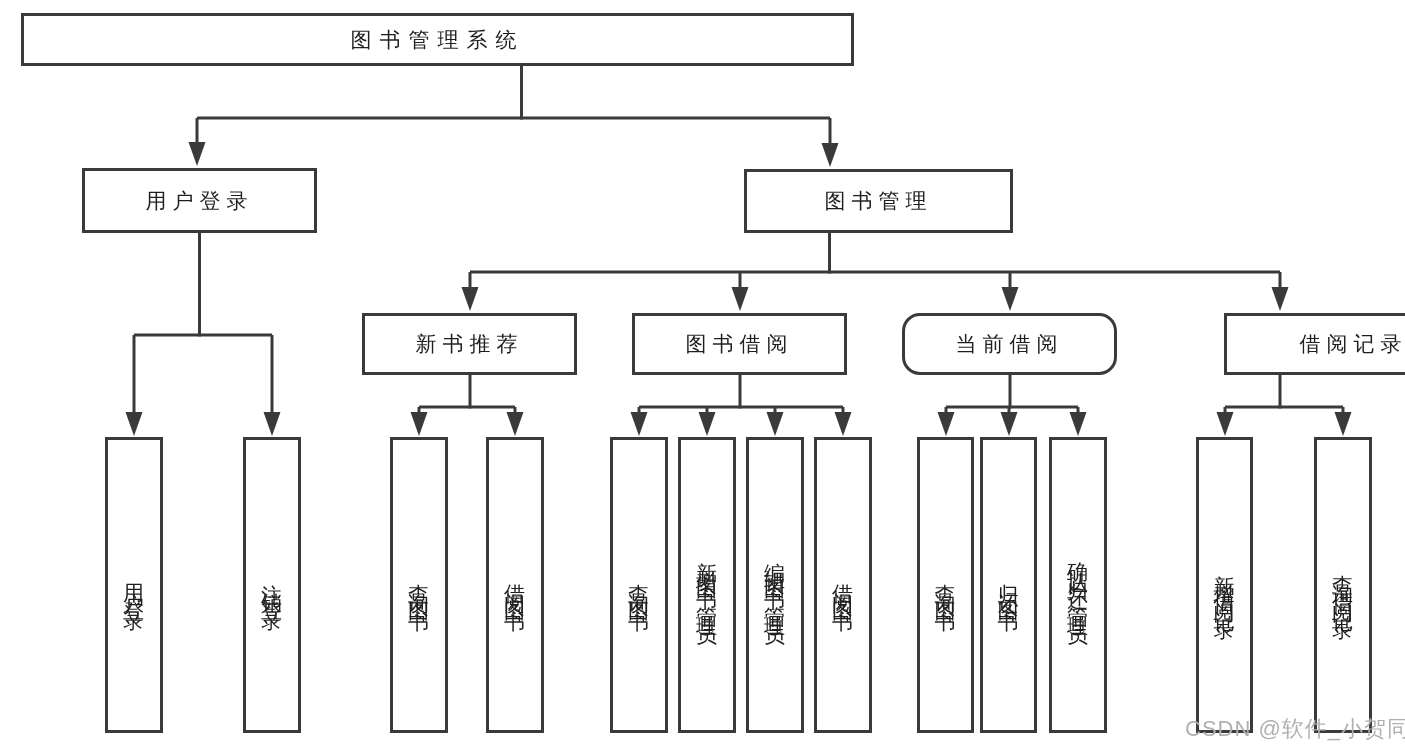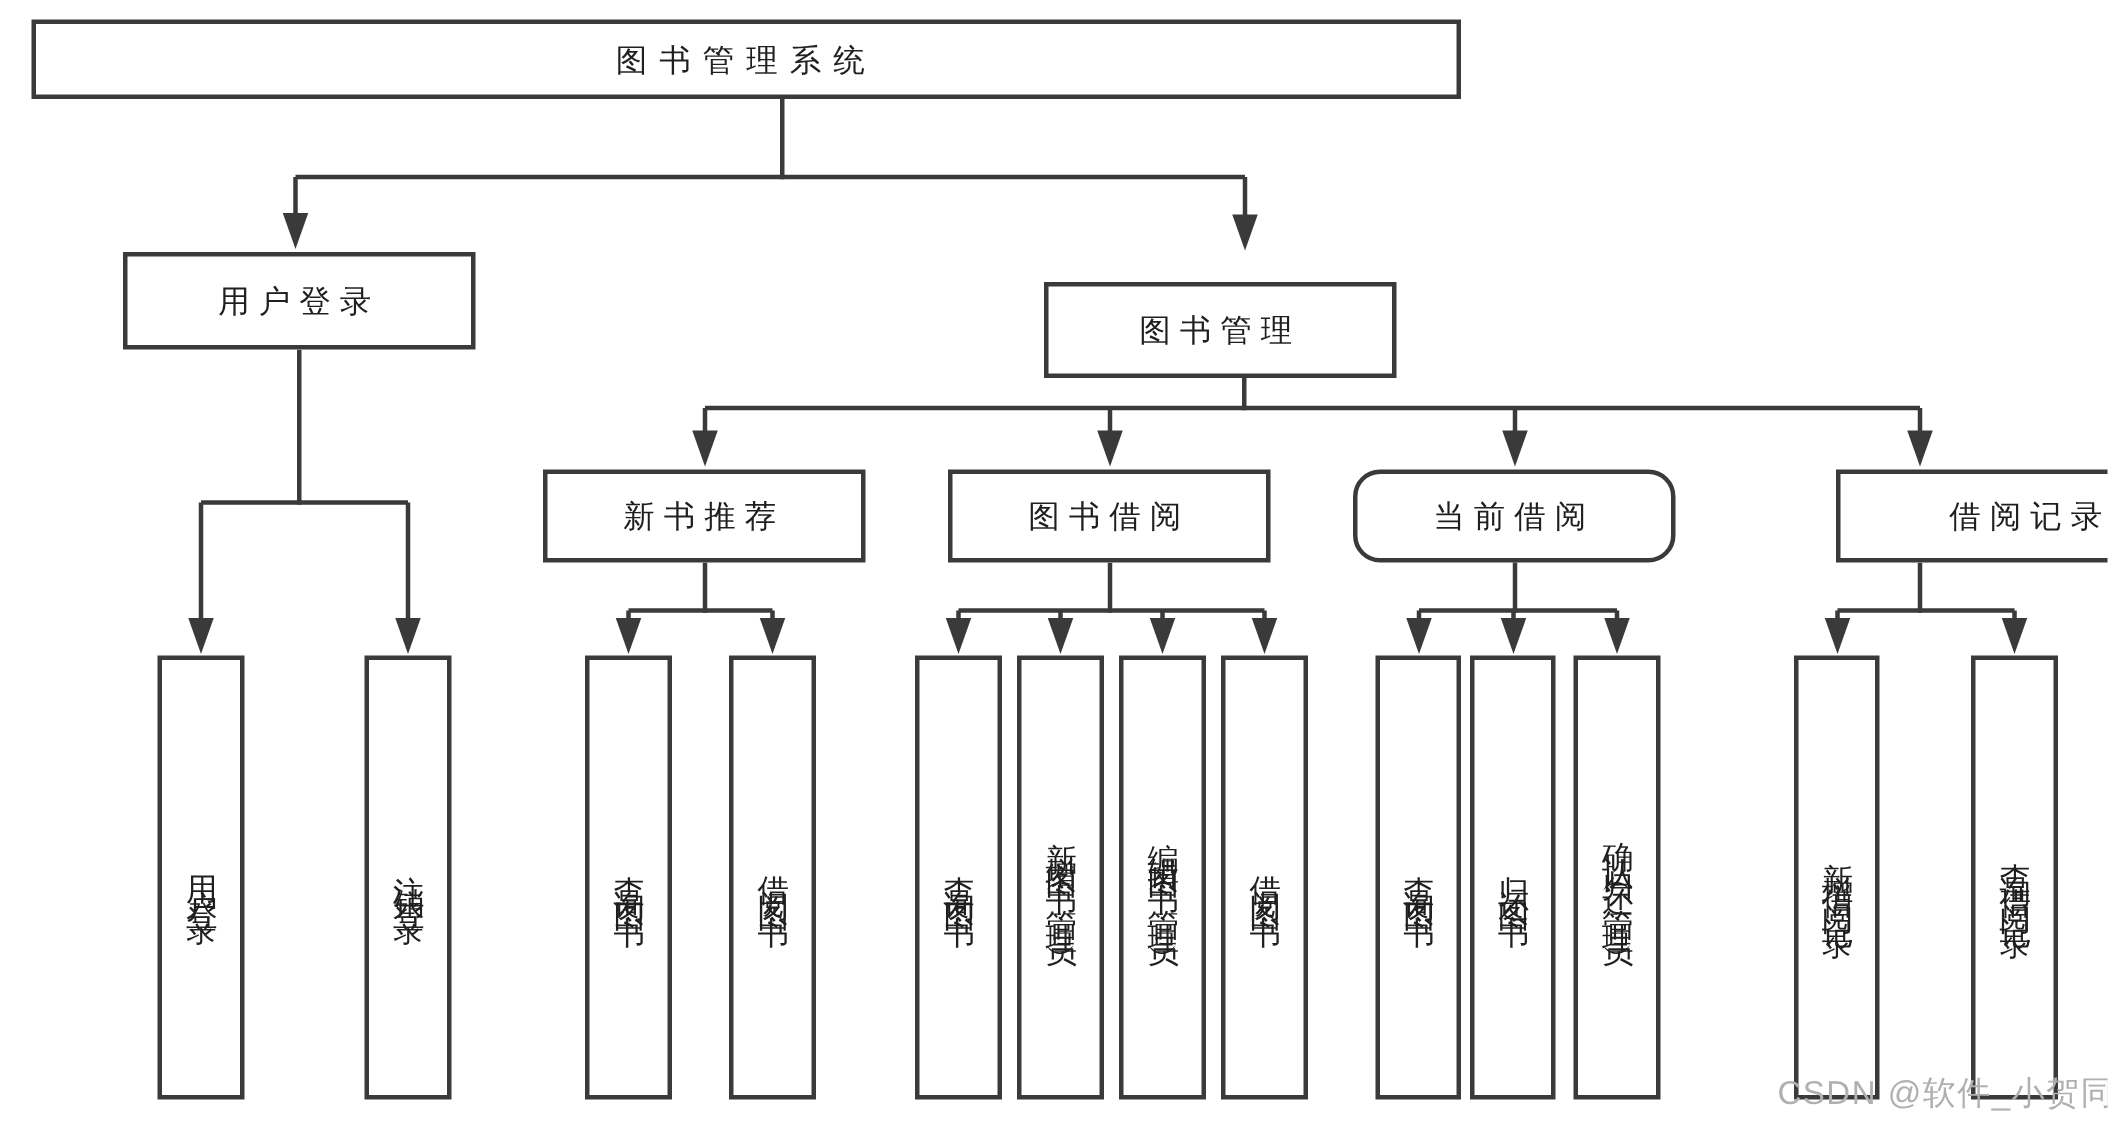--- a/index.html
+++ b/index.html
@@ -44,23 +44,23 @@
   .node .vlabel {
     writing-mode: vertical-rl;
     text-orientation: mixed;
     font-size: 21px;
     letter-spacing: 9px;
     line-height: 1;
     color: #1f1f1f;
     white-space: nowrap;
   }
   
-  .root  { left: 21px;  top: 13px;  width: 953px; height: 53px; }
+  .root  { left: 21px;  top: 13px;  width: 833px; height: 53px; }
   .l2-0  { left: 82px;  top: 168px; width: 235px;  height: 65px; }
-  .l2-1  { left: 696px; top: 169px; width: 235px;  height: 64px; margin-top: 19px; }
+  .l2-1  { left: 744px; top: 169px; width: 269px;  height: 64px; }
   .l3    { top: 313px; width: 215px; height: 62px; }
   .l3-0  { left: 362px; justify-content: center; }
   .l3-1  { left: 632px; }
   .l3-2  { left: 902px; border-radius: 18px; }
   .l3-3  { left: 1224px; padding-left: 44px; }
   .leaf  { top: 437px; width: 58px; height: 296px; }
   .lfA0 { left: 105px; }
   .lfA1 { left: 243px; }
   .lfB0 { left: 390px; }
   .lfB1 { left: 486px; }

